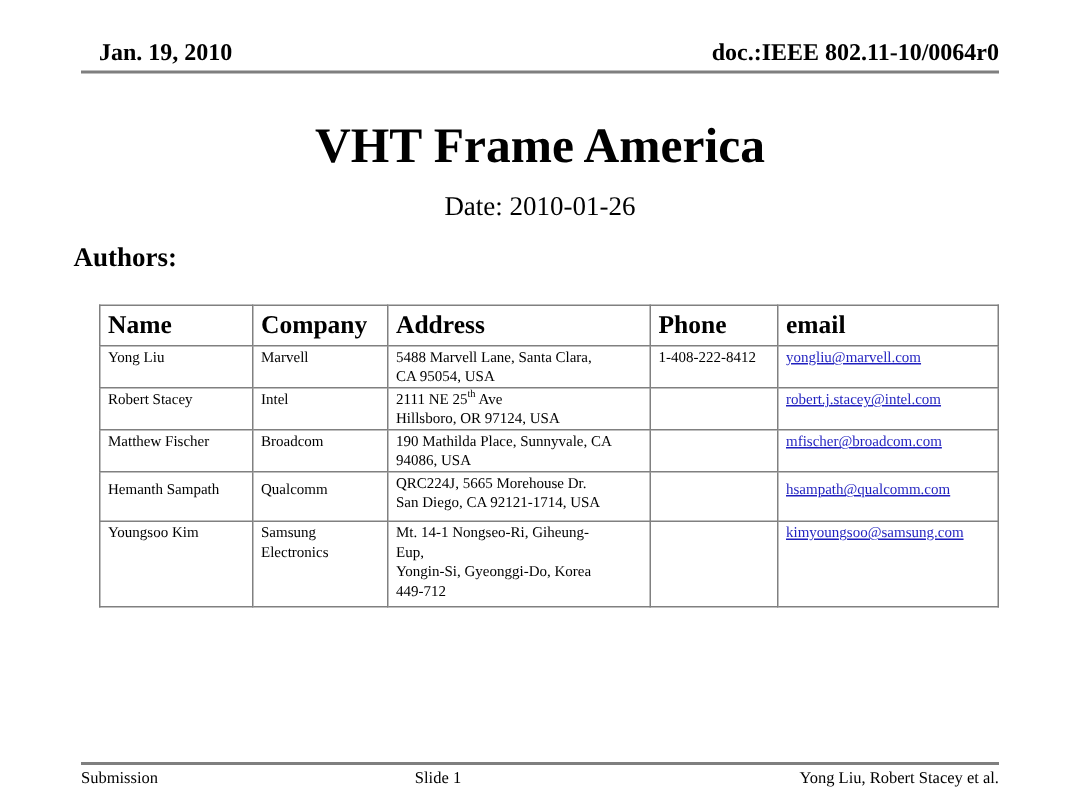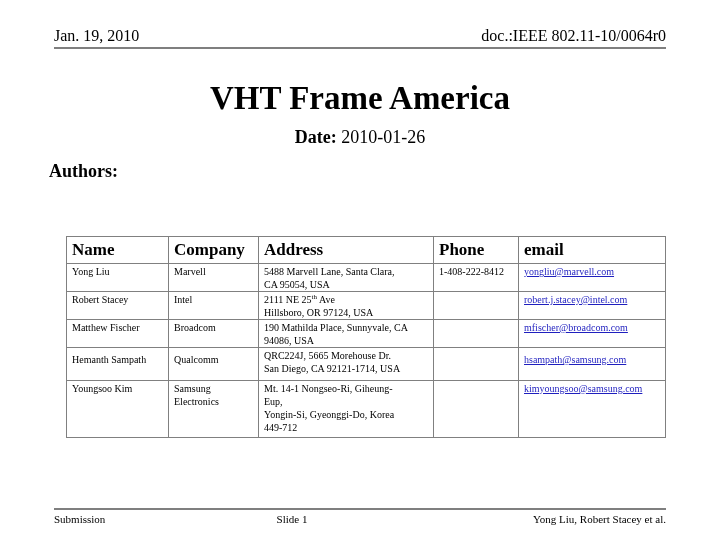--- a/index.html
+++ b/index.html
@@ -1,29 +1,29 @@
 <!DOCTYPE html>
 <html><head>
   <meta charset="utf-8">
   <style>
     html, body { margin: 0; padding: 0; background: #ffffff; }
     body { width: 720px; height: 540px; position: relative; overflow: hidden;
            font-family: "Liberation Serif", "DejaVu Serif", serif; color: #000; }
-    .hdr { position: absolute; top: 27px; font-size: 16px; font-weight: normal; line-height: 18px; }
+    .hdr { position: absolute; top: 27px; font-size: 16px; font-weight: bold; line-height: 18px; margin-left: 12px; }
     .hdr-left { left: 54px; }
     .hdr-right { right: 54px; }
     .hdr-rule { position: absolute; left: 54px; width: 612px; top: 47px; height: 2px; background: #7f7f7f; }
     .title { position: absolute; left: 0; width: 720px; top: 78px; text-align: center;
              font-size: 33px; font-weight: bold; line-height: 40px; }
     .date { position: absolute; left: 0; width: 720px; top: 126px; text-align: center;
             font-size: 18px; line-height: 22px; }
-    .date b { font-weight: bold; }
+    .date b { font-weight: normal; }
     .authors { position: absolute; left: 49px; top: 160px; font-size: 18px; font-weight: bold; line-height: 22px; }
     table.auth { position: absolute; left: 66px; top: 203px; border-collapse: collapse;
-                 width: 599px; table-layout: fixed; margin-top: 33px; }
+                 width: 599px; table-layout: fixed; }
     table.auth th, table.auth td { border: 1px solid #808080; vertical-align: top; text-align: left; }
     table.auth th { font-size: 17px; font-weight: bold; padding: 2px 5px; height: 22px; line-height: 22px; }
     table.auth td { font-size: 10px; line-height: 13px; padding: 1px 5px 0 5px; }
     table.auth td a { color: #1f1fbf; }
     table.auth sup { font-size: 7px; line-height: 0; }
     .r1 td { height: 24px; }
     .r2 td { height: 24px; }
     .r3 td { height: 25px; }
     .r4 td { height: 27px; }
     .r5 td { height: 25px; }
@@ -85,21 +85,21 @@
       <td>Broadcom</td>
       <td><span>190 Mathilda Place, Sunnyvale, CA</span><br><span>94086, USA</span></td>
       <td></td>
       <td><a href="#">mfischer@broadcom.com</a></td>
     </tr>
     <tr class="r4">
       <td class="pad">Hemanth Sampath</td>
       <td class="pad">Qualcomm</td>
       <td><span>QRC224J, 5665 Morehouse Dr.</span><br><span>San Diego, CA 92121-1714, USA</span></td>
       <td></td>
-      <td class="pad"><a href="#">hsampath@samsung.com</a></td>
+      <td class="pad"><a href="#">hsampath@qualcomm.com</a></td>
     </tr>
     <tr class="r6">
       <td>Youngsoo Kim</td>
       <td><span>Samsung</span><br><span>Electronics</span></td>
       <td><span>Mt. 14-1 Nongseo-Ri, Giheung-</span><br><span>Eup,</span><br><span>Yongin-Si, Gyeonggi-Do, Korea</span><br><span>449-712</span></td>
       <td></td>
       <td><a href="#">kimyoungsoo@samsung.com</a></td>
     </tr>
   </tbody>
 </table>

